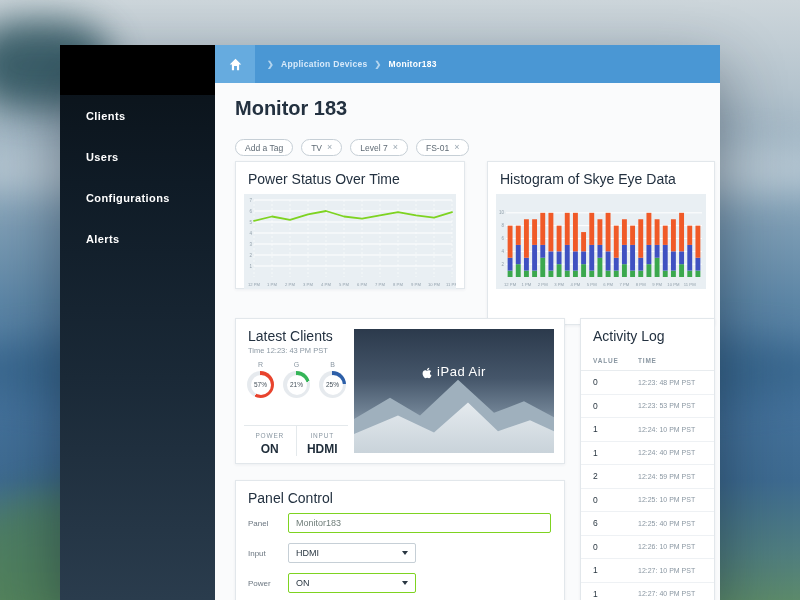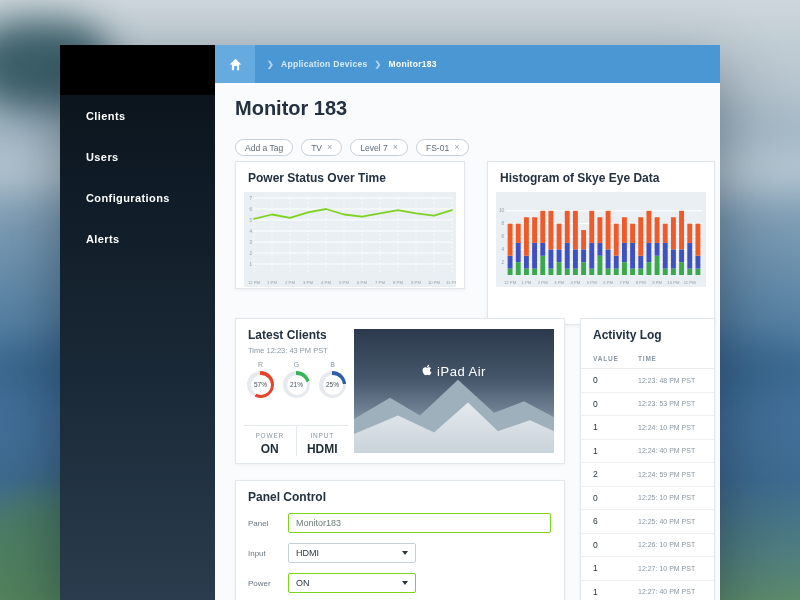--- a/index.html
+++ b/index.html
@@ -36,21 +36,21 @@
   .tabs{position:absolute;right:18px;top:22px;display:flex;gap:30px}
   .tab{font-size:10px;color:#9aa7b1;letter-spacing:.3px;cursor:pointer;padding-bottom:7px}
   .tab.active{color:#233140;font-weight:700;border-bottom:2px solid #233140}
 
   .tagrow{position:absolute;left:20px;top:56px;display:flex;gap:8px;align-items:center}
   .pill{display:inline-flex;align-items:center;gap:5px;height:17px;padding:0 9px;
     border:1px solid #c6cfd6;border-radius:9px;background:#fff;font-size:8.5px;color:#5f6b75;cursor:pointer}
   .pill .x{color:#9aa7b1;font-size:9px;line-height:1}
 
   .card{position:absolute;background:#fff;border:1px solid #e2e7eb;box-shadow:0 1px 3px rgba(20,40,60,.06)}
-  .card-title{font-size:12px;font-weight:700;color:#233140;padding:9px 12px 7px}
+  .card-title{font-size:14px;font-weight:400;color:#233140;padding:9px 12px 7px}
   .chart-card-1{left:20px;top:78px;width:230px;height:128px}
   .chart-card-2{left:272px;top:78px;width:228px;height:164px}
   .chart-body{margin:0 8px 8px;height:95px;background:#e9eff3}
   .chart-body svg{display:block}
 
   .snap-card{left:20px;top:235px;width:330px;height:146px}
   .snap-time{position:absolute;left:12px;top:27px;font-size:7.5px;color:#8a97a2}
   .gauges{position:absolute;left:10px;top:42px;display:flex;gap:7px}
   .gauge{width:29px}
   .glabel{text-align:center;font-size:7px;color:#8a97a2;margin-bottom:3px}
@@ -62,21 +62,21 @@
   .stat+.stat{border-left:1px solid #e4e9ec}
   .stat-label{font-size:6.5px;letter-spacing:.8px;color:#8a97a2}
   .stat-value{font-size:12px;font-weight:700;color:#1f2d3a;margin-top:3px}
   .scene{position:absolute;left:118px;top:10px;right:10px;bottom:10px;overflow:hidden;
     background:linear-gradient(180deg,#2c3a4c 0%,#45566a 40%,#6d7f91 65%,#93a3b1 80%)}
   .mtn-back{position:absolute;left:0;right:0;bottom:0;height:72%;background:#9fb0bd;
     clip-path:polygon(0 100%,0 62%,18% 38%,33% 58%,52% 18%,70% 55%,85% 42%,100% 60%,100% 100%)}
   .mtn-front{position:absolute;left:0;right:0;bottom:0;height:55%;
     background:linear-gradient(180deg,#eef2f5,#c9d3da);
     clip-path:polygon(0 100%,0 72%,22% 45%,40% 70%,57% 26%,72% 68%,88% 52%,100% 68%,100% 100%)}
-  .ad{position:absolute;left:0;right:0;top:28%;display:flex;align-items:flex-start;justify-content:center;
+  .ad{position:absolute;left:0;right:0;top:28%;display:flex;align-items:flex-end;justify-content:center;
     gap:5px;color:#fff}
   .ad svg{width:10px;height:12px;fill:#fff}
   .ad-text{font-size:13px;letter-spacing:.5px}
 
   .panel-card{left:20px;top:397px;width:330px;height:150px}
   .f-row{position:absolute;left:12px;display:flex;align-items:center}
   .f-row.r1{top:32px}.f-row.r2{top:62px}.f-row.r3{top:92px}
   .f-label{width:40px;font-size:8px;color:#6b7680}
   .f-input{width:263px;height:20px;border:1px solid #7ed321;border-radius:2px;font-size:9px;
     color:#6f7d79;padding:0 7px;background:#fff;outline:none;font-family:inherit}

